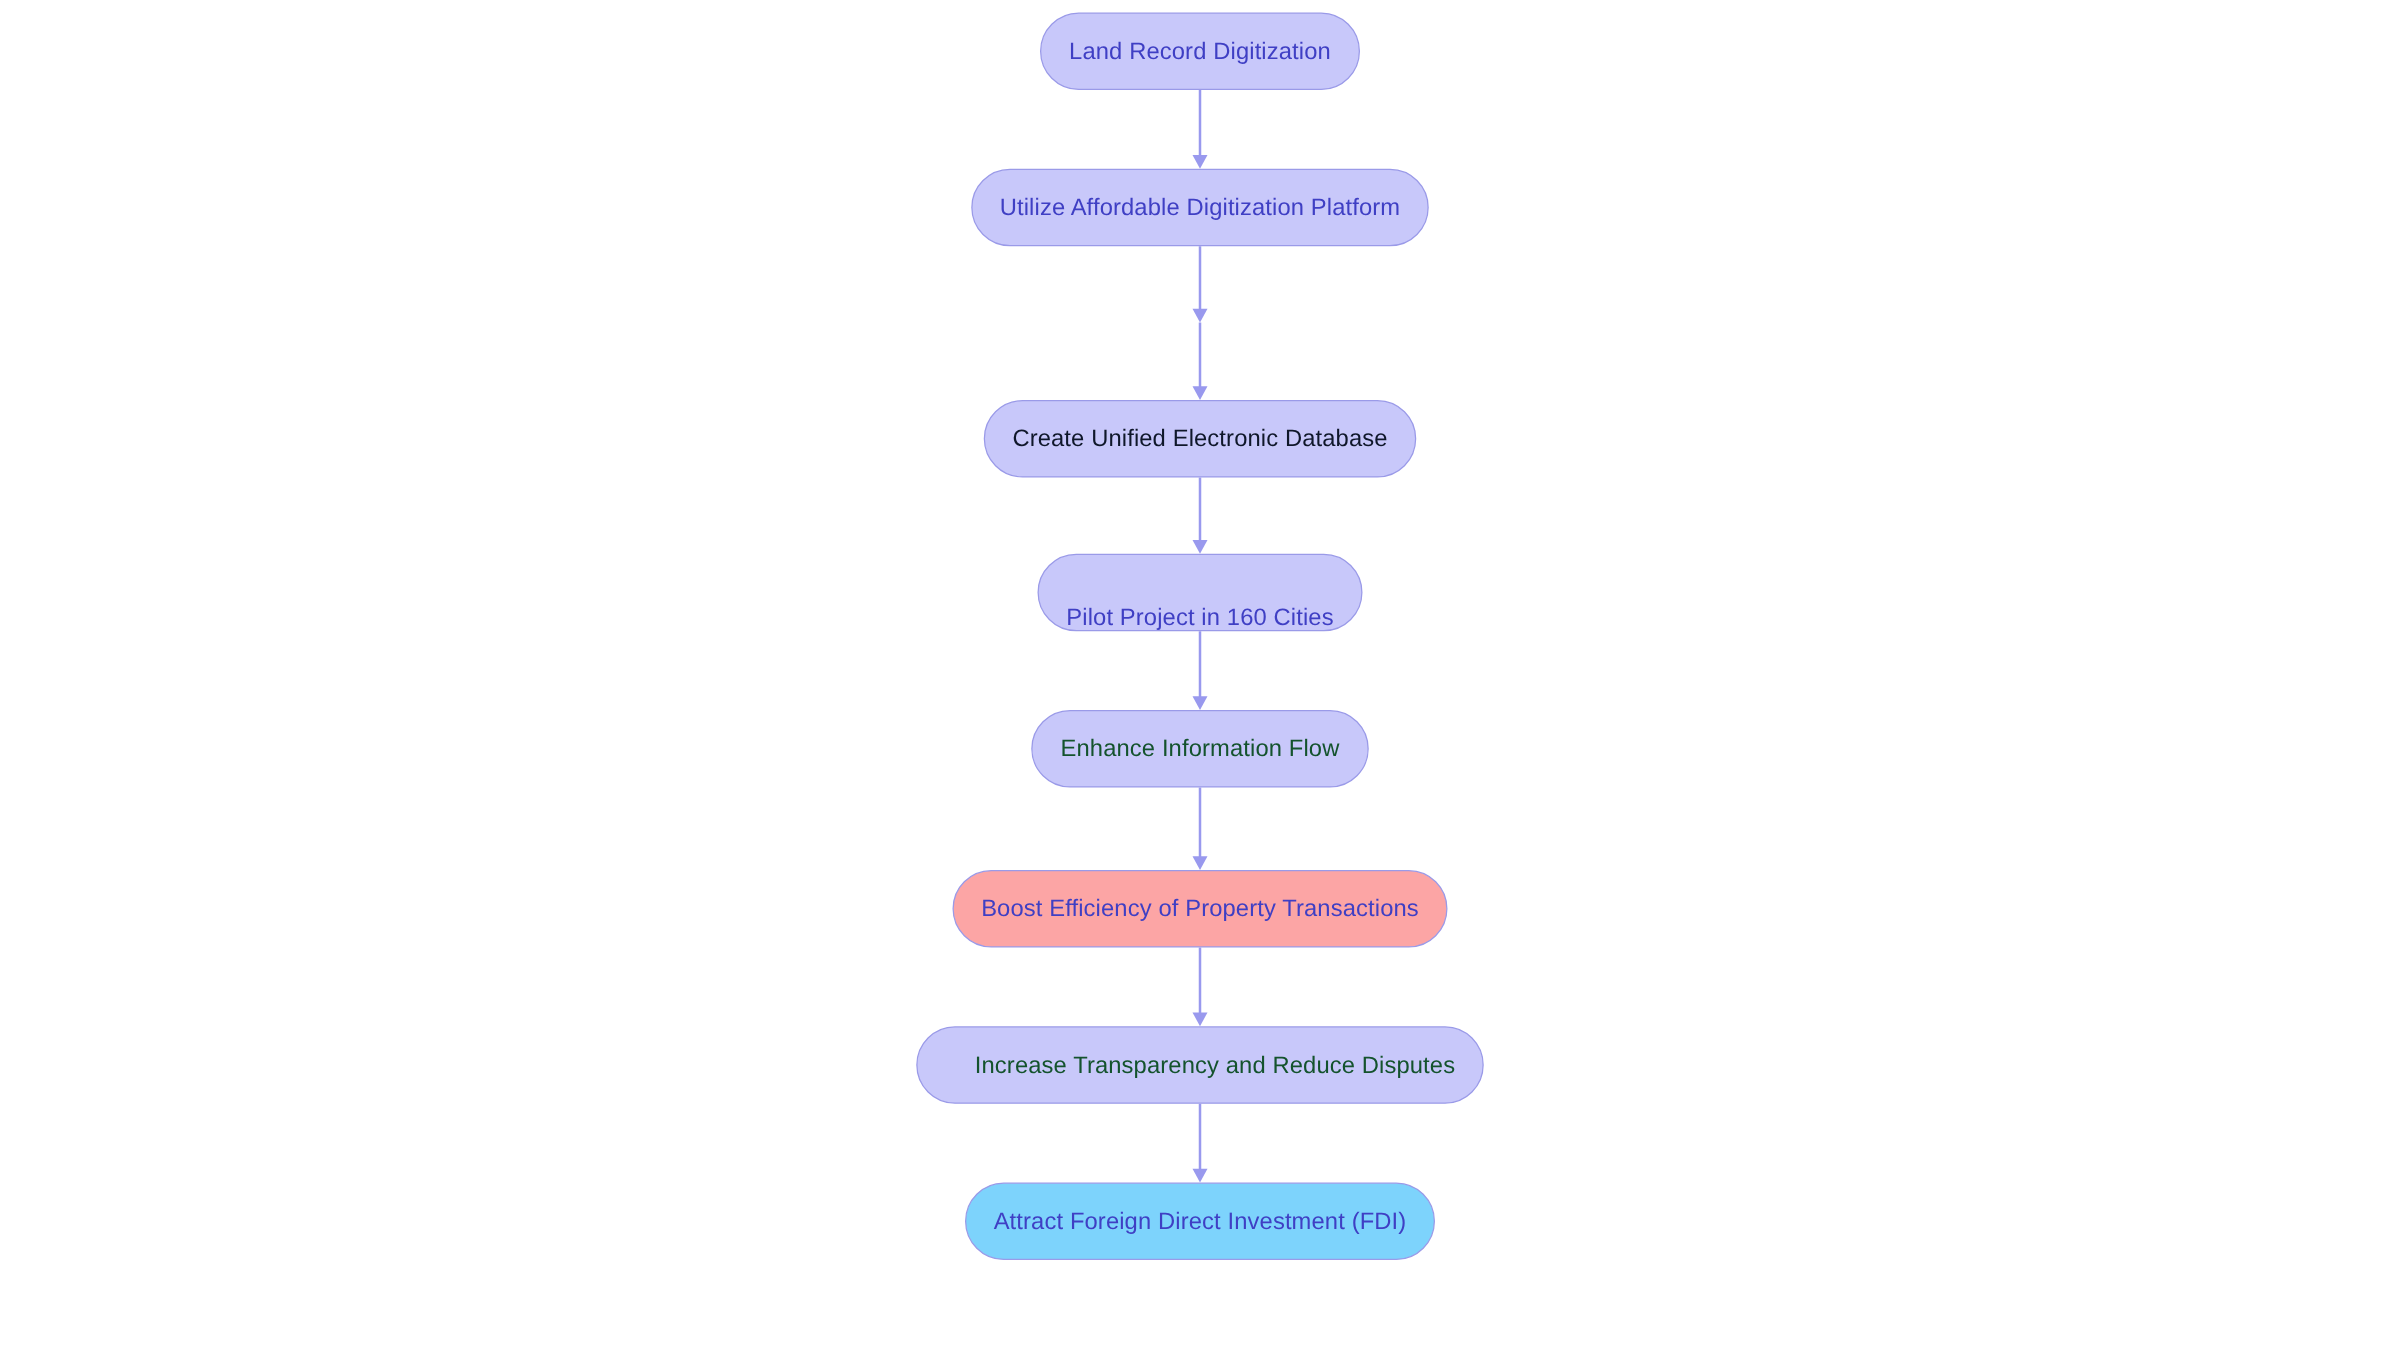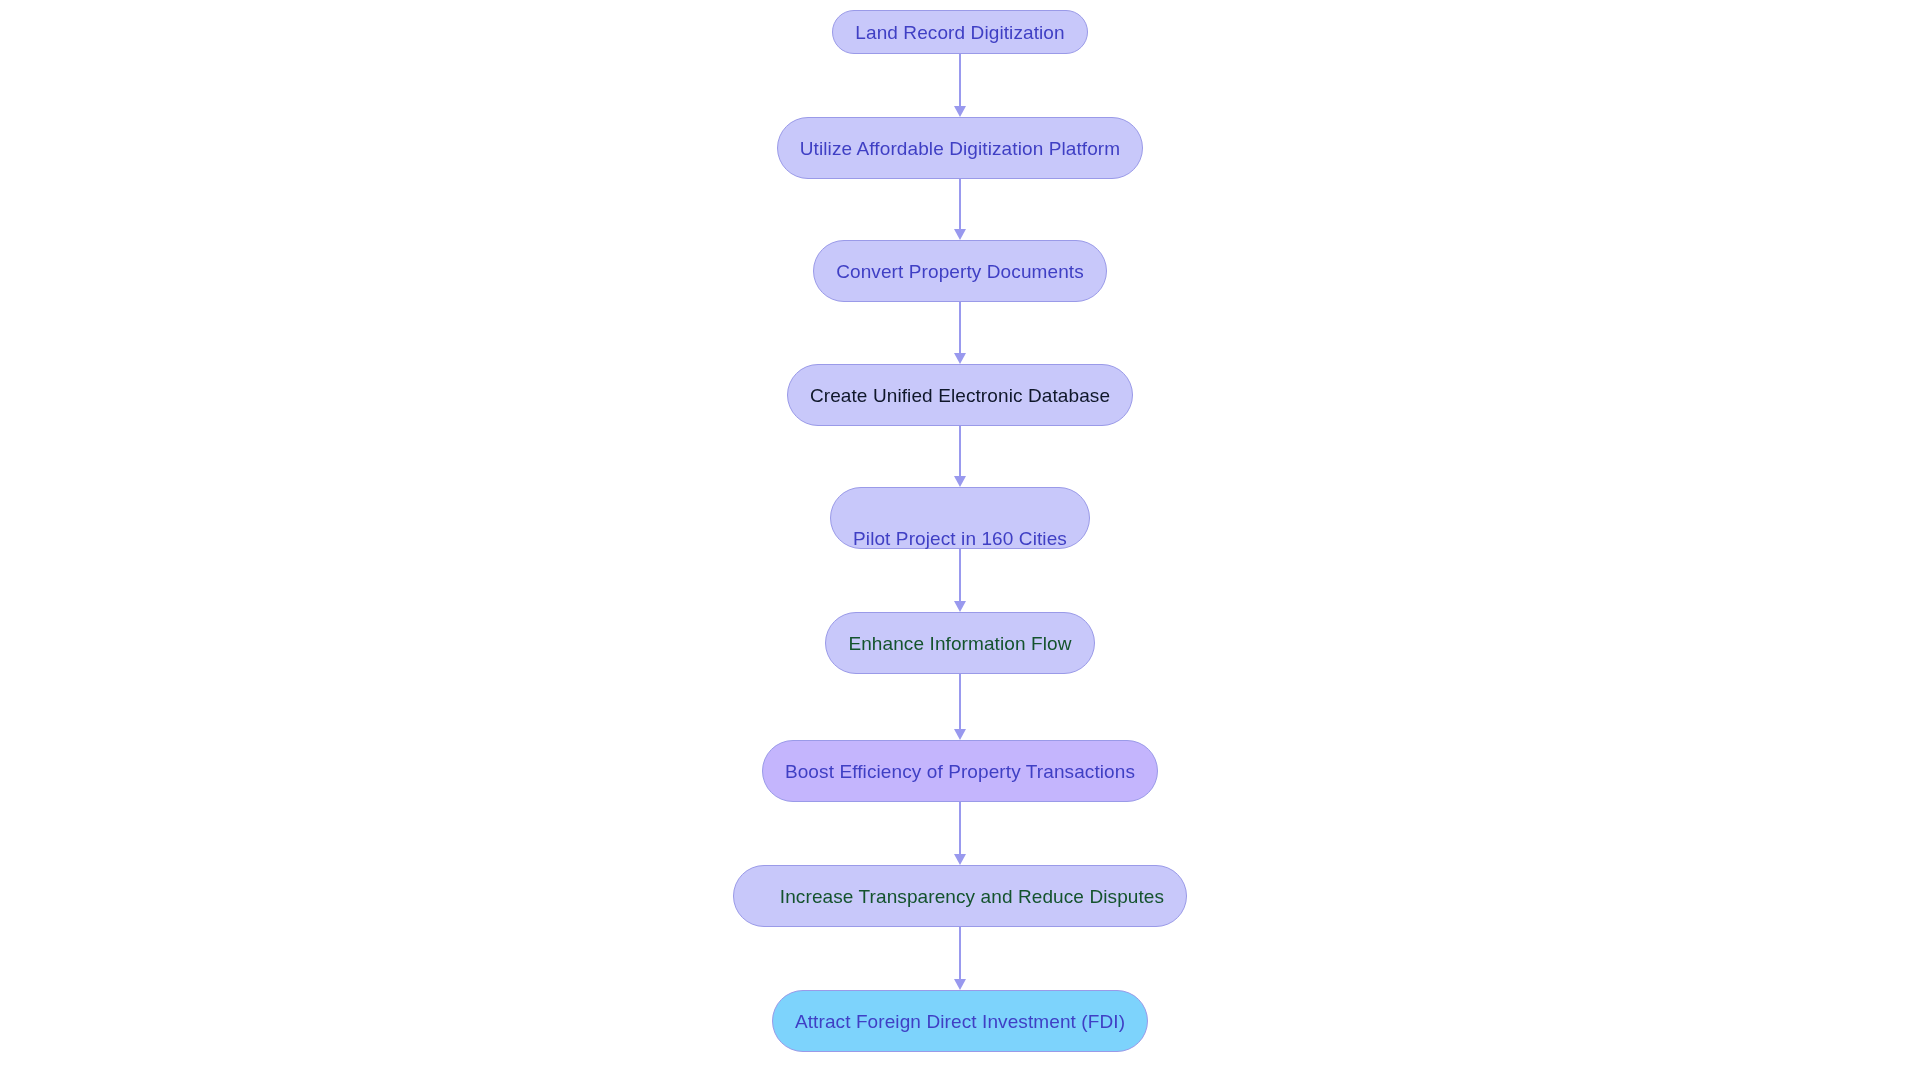--- a/index.html
+++ b/index.html
@@ -92,41 +92,36 @@
     margin-top: -1px;
     flex: 0 0 auto;
   }
 </style>
 </head>
 <body style="background: rgb(255, 255, 255);">
 
 <div id="flowchart-root" style="background: rgb(255, 255, 255);">
   <div class="flow-column" style="padding-top: 10px;">
       <div class="flow-step">
-        <div class="flow-node" style="background: rgb(200, 200, 250); border-color: rgb(154, 154, 232); height: 44px;">
+        <div class="flow-node" style="background: rgb(200, 200, 250); border-color: rgb(154, 154, 232); height: 62px;">
           <span class="flow-node-label" style="color: rgb(63, 63, 196);">Land Record Digitization</span>
         </div>
       </div>
       <div class="flow-connector" style="height: 63px;">
         <div class="flow-connector-line" style="background: rgb(153, 153, 238);"></div>
         <div class="flow-connector-arrow" style="border-top-color: rgb(153, 153, 238);"></div>
       </div>
       <div class="flow-step">
         <div class="flow-node" style="background: rgb(200, 200, 250); border-color: rgb(154, 154, 232); height: 62px;">
           <span class="flow-node-label" style="color: rgb(63, 63, 196);">Utilize Affordable Digitization Platform</span>
         </div>
       </div>
       <div class="flow-connector" style="height: 61px;">
         <div class="flow-connector-line" style="background: rgb(153, 153, 238);"></div>
         <div class="flow-connector-arrow" style="border-top-color: rgb(153, 153, 238);"></div>
-      </div>
-      <div class="flow-step">
-        <div class="flow-node" style="background: rgb(200, 200, 250); border-color: rgb(154, 154, 232); height: 62px;">
-          <span class="flow-node-label" style="color: rgb(63, 63, 196);">Convert Property Documents</span>
-        </div>
       </div>
       <div class="flow-connector" style="height: 62px;">
         <div class="flow-connector-line" style="background: rgb(153, 153, 238);"></div>
         <div class="flow-connector-arrow" style="border-top-color: rgb(153, 153, 238);"></div>
       </div>
       <div class="flow-step">
         <div class="flow-node" style="background: rgb(200, 200, 250); border-color: rgb(154, 154, 232); height: 62px;">
           <span class="flow-node-label" style="color: #0f172a;">Create Unified Electronic Database</span>
         </div>
       </div>
@@ -146,21 +141,21 @@
       <div class="flow-step">
         <div class="flow-node" style="background: rgb(200, 200, 250); border-color: rgb(154, 154, 232); height: 62px;">
           <span class="flow-node-label" style="color: #14532d;">Enhance Information Flow</span>
         </div>
       </div>
       <div class="flow-connector" style="height: 66px;">
         <div class="flow-connector-line" style="background: rgb(153, 153, 238);"></div>
         <div class="flow-connector-arrow" style="border-top-color: rgb(153, 153, 238);"></div>
       </div>
       <div class="flow-step">
-        <div class="flow-node" style="background: #c4b5fd; border-color: rgb(154, 154, 232); height: 62px;">
+        <div class="flow-node" style="background: #fca5a5; border-color: rgb(154, 154, 232); height: 62px;">
           <span class="flow-node-label" style="color: rgb(63, 63, 196);">Boost Efficiency of Property Transactions</span>
         </div>
       </div>
       <div class="flow-connector" style="height: 63px;">
         <div class="flow-connector-line" style="background: rgb(153, 153, 238);"></div>
         <div class="flow-connector-arrow" style="border-top-color: rgb(153, 153, 238);"></div>
       </div>
       <div class="flow-step">
         <div class="flow-node" style="background: rgb(200, 200, 250); border-color: rgb(154, 154, 232); height: 62px;">
           <span class="flow-node-label" style="color: #14532d; margin-left: 24px;">Increase Transparency and Reduce Disputes</span>

